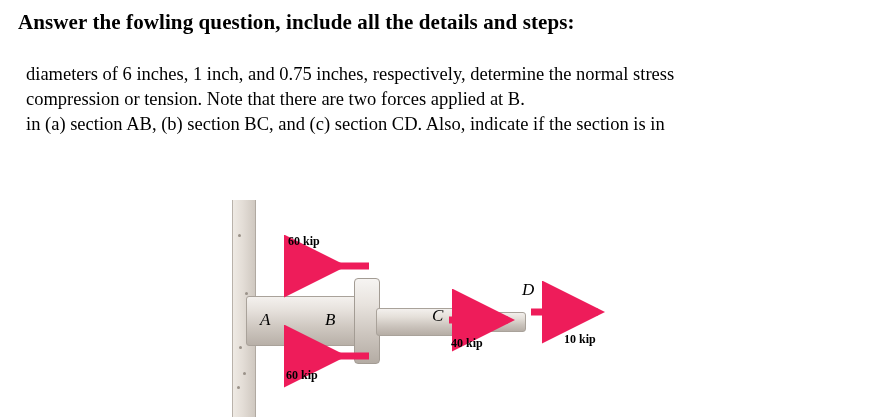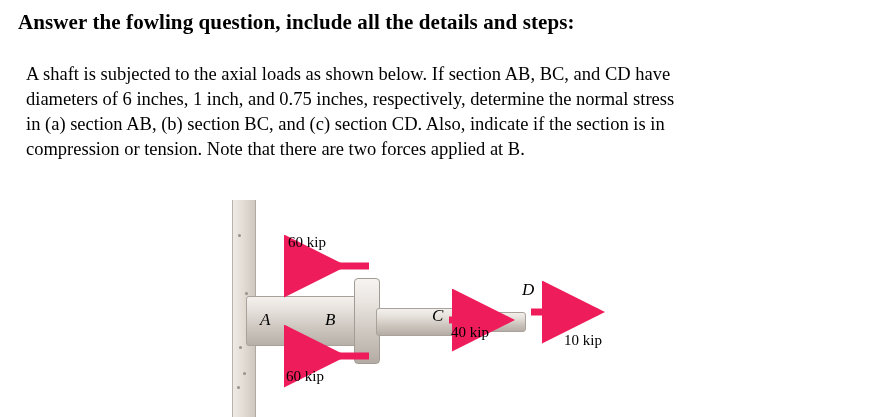--- a/index.html
+++ b/index.html
@@ -116,43 +116,43 @@
   .lbl {
     position: absolute;
     font-family: "Liberation Serif", serif;
     white-space: nowrap;
   }
   .lbl-italic {
     font-style: italic;
     font-size: 17px;
   }
   .lbl-force {
-    font-size: 15px;
+    font-size: 12px;
+    font-weight: bold;
   }
   .lbl-A { left: 74px; top: 110px; }
   .lbl-B { left: 139px; top: 110px; }
   .lbl-C { left: 246px; top: 106px; }
   .lbl-D { left: 336px; top: 80px; }
   .lbl-60top { left: 102px; top: 34px; }
   .lbl-60bot { left: 100px; top: 168px; }
-  .lbl-40 { left: 265px; top: 124px; }
+  .lbl-40 { left: 265px; top: 136px; }
   .lbl-10 { left: 358px; top: 132px; margin-left: 20px; }
 </style>
 </head>
 <body>
 
 <div class="page">
 
   <div class="title">Answer the fowling question, include all the details and steps:</div>
 
   <div class="body-text">
-    <div>A shaft is subjected to the axial loads as shown below.  If section AB, BC, and CD have</div>
     <div>diameters of 6 inches, 1 inch, and 0.75 inches, respectively, determine the normal stress</div>
+    <div>compression or tension.  Note that there are two forces applied at B.</div>
     <div>in (a) section AB, (b) section BC, and (c) section CD.  Also, indicate if the section is in</div>
-    <div>compression or tension.  Note that there are two forces applied at B.</div>
   </div>
 
   <div class="figure">
 
     <div class="wall">
       <div class="wall-speck" style="left:5px; top:34px;"></div>
       <div class="wall-speck" style="left:12px; top:92px;"></div>
       <div class="wall-speck" style="left:6px; top:146px;"></div>
       <div class="wall-speck" style="left:10px; top:172px;"></div>
       <div class="wall-speck" style="left:4px; top:186px;"></div>

